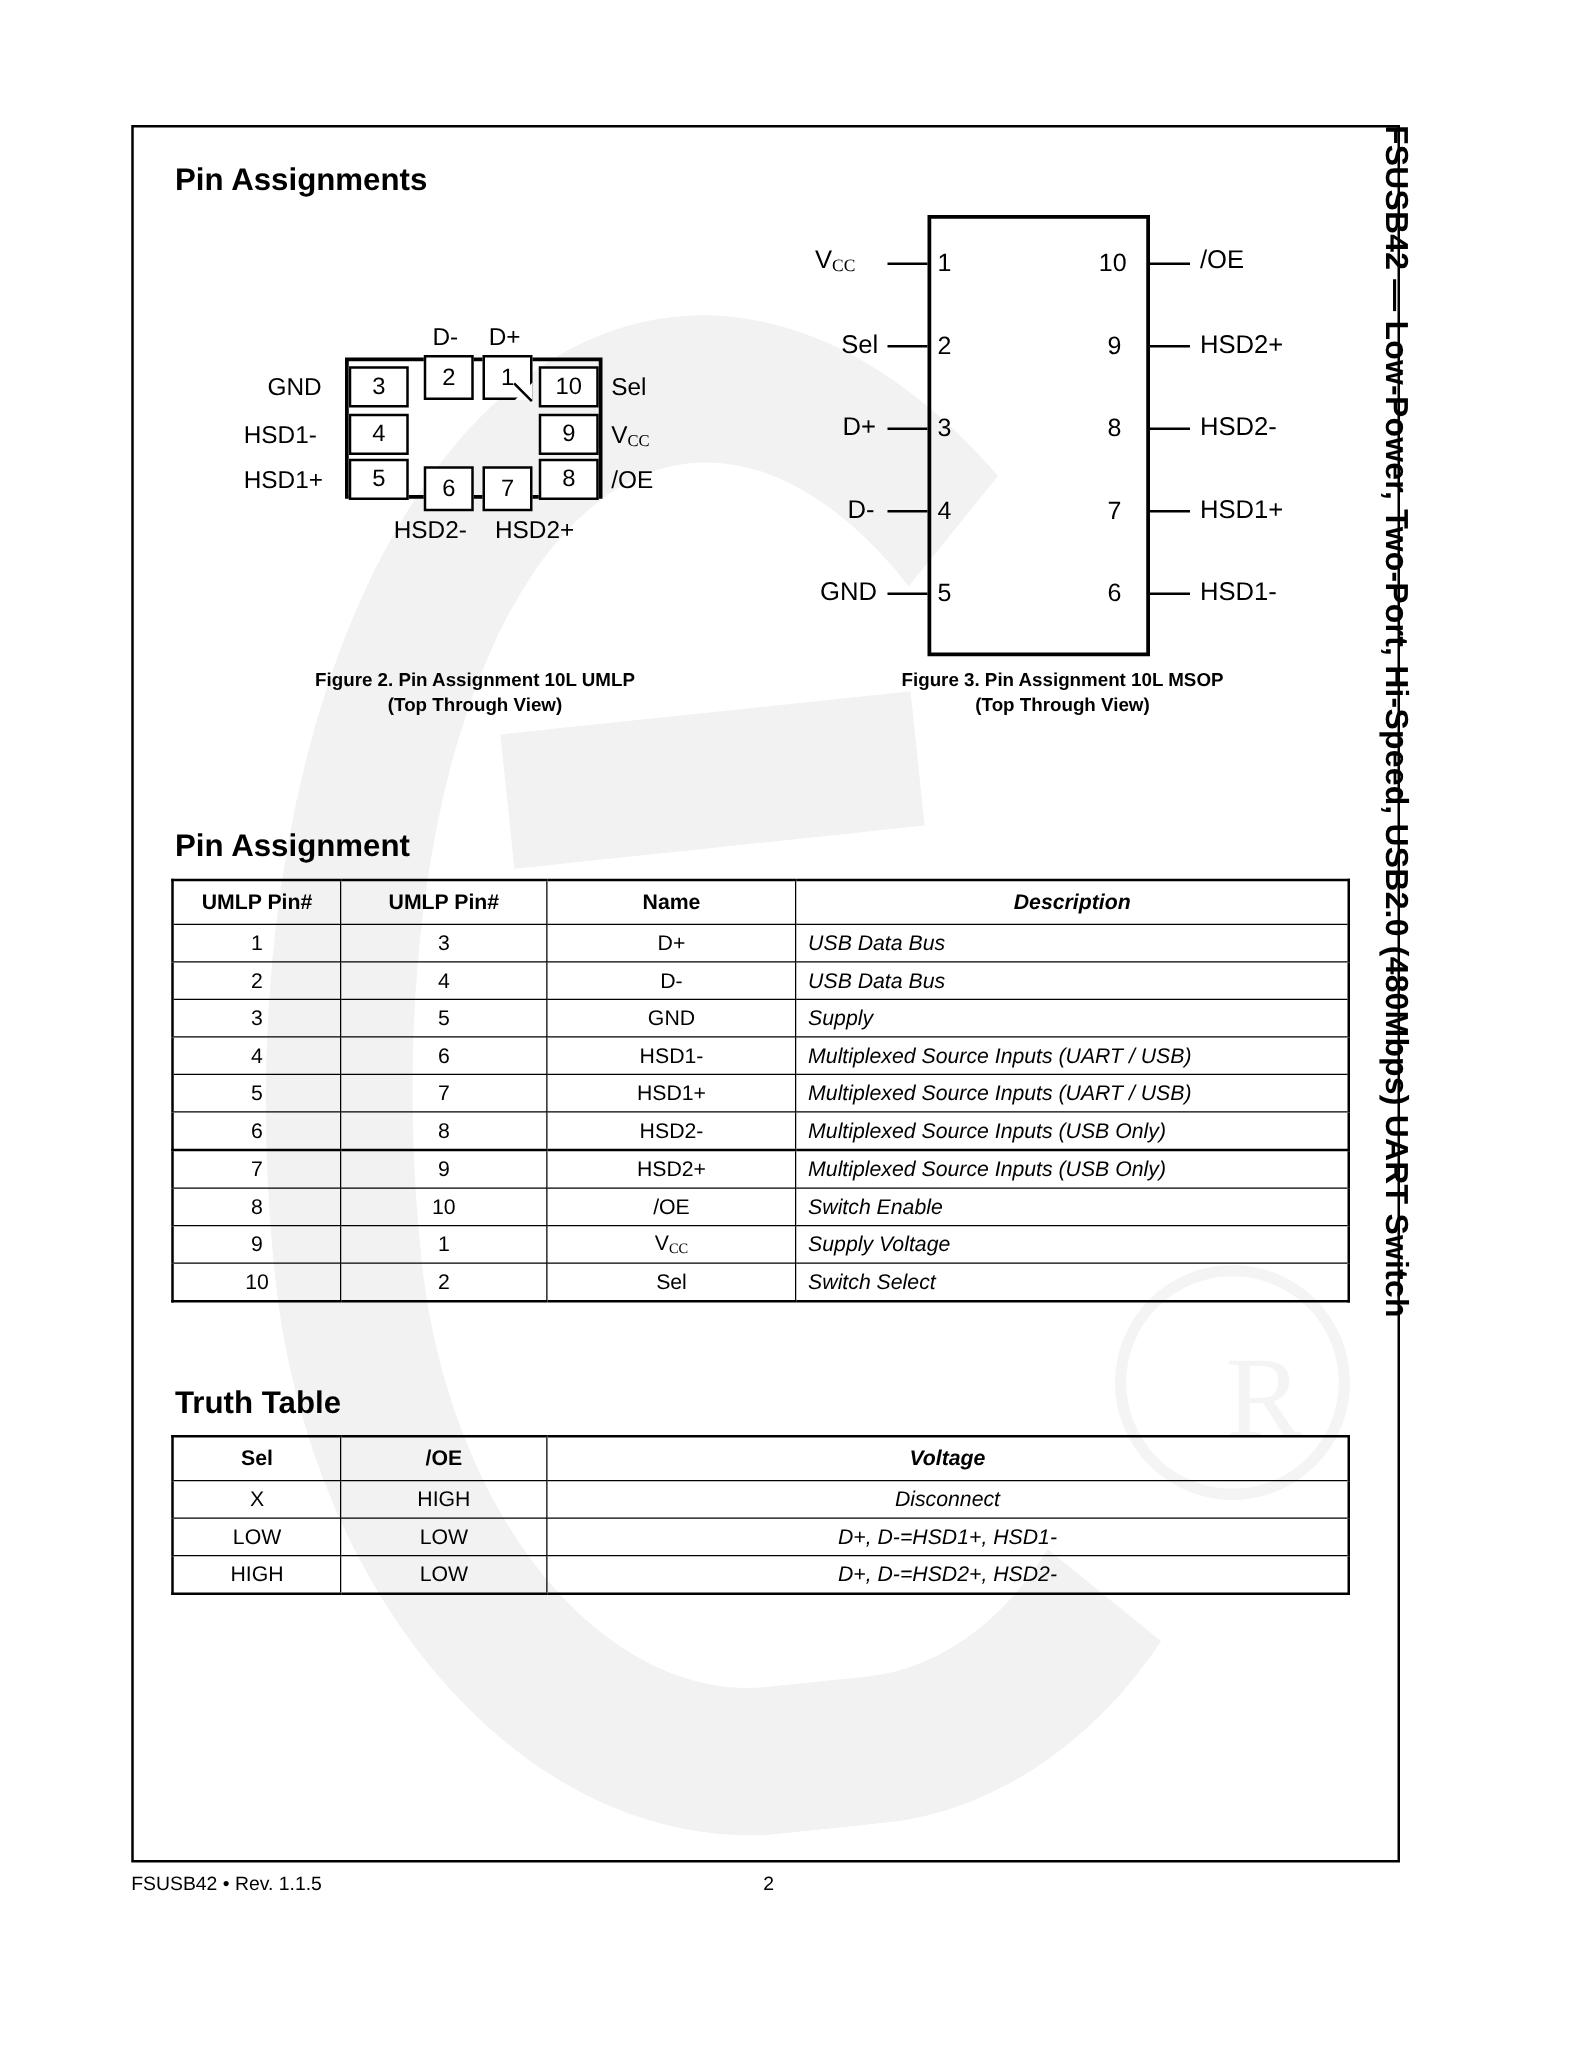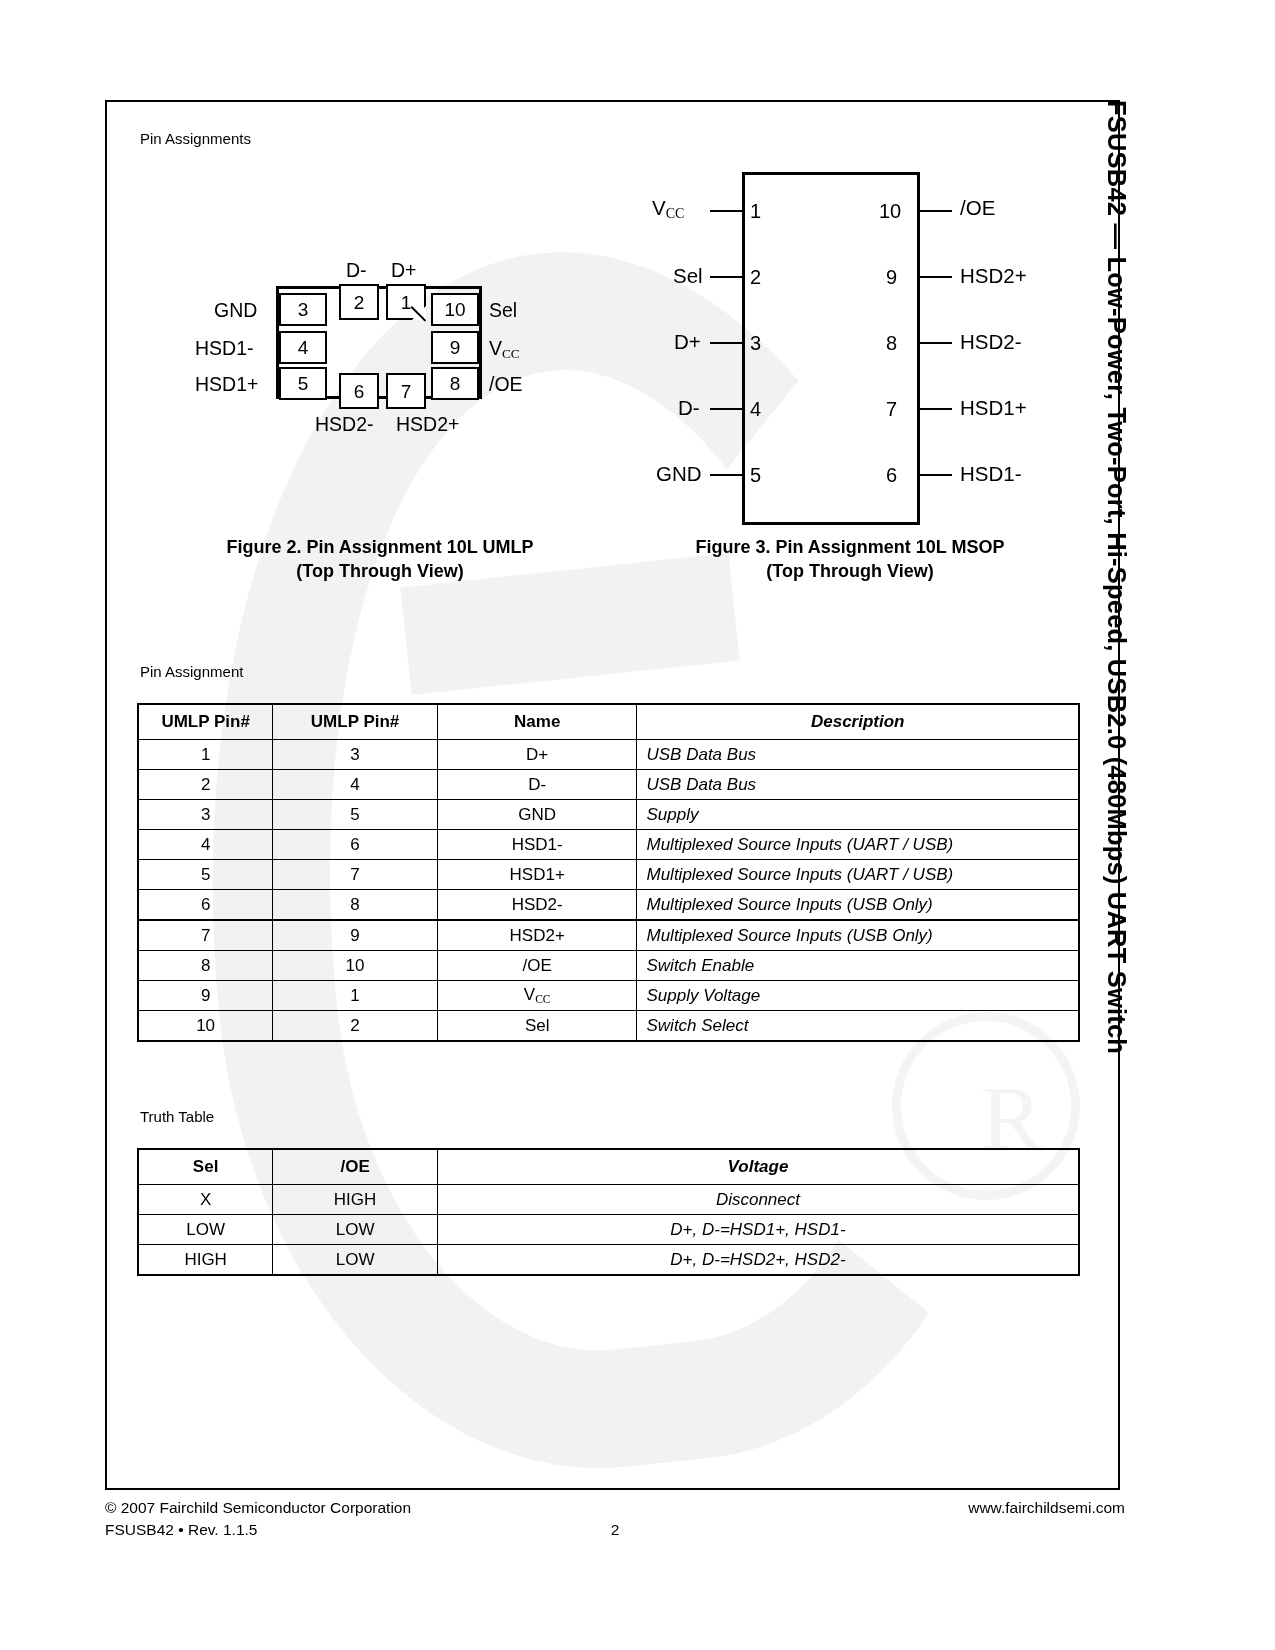--- a/index.html
+++ b/index.html
@@ -75,22 +75,22 @@
     transform-origin: 0 0;
     font-size: 25.5px;
     font-weight: bold;
     letter-spacing: 0.2px;
     white-space: nowrap;
   }
 
   
   .section-heading {
     position: absolute;
-    font-size: 15px;
-    font-weight: normal;
+    font-size: 25px;
+    font-weight: bold;
   }
 
   
   #umlp {
     position: absolute;
     left: 200px;
     top: 255px;
     width: 360px;
     height: 190px;
   }
@@ -166,21 +166,21 @@
     font-size: 20.5px;
     white-space: nowrap;
     line-height: 1;
   }
 
   .sub { font-size: 0.68em; vertical-align: -0.22em; font-family: Liberation Serif, serif; }
 
   
   .figcap {
     position: absolute;
-    font-size: 18px;
+    font-size: 15px;
     font-weight: bold;
     line-height: 1.35;
     text-align: center;
   }
   .figcap .ln2 { display: block; text-align: center; }
 
   
   .dtable {
     position: absolute;
     border-collapse: collapse;
@@ -436,20 +436,16 @@
     <tr>
       <td class="c lb">HIGH</td>
       <td class="c">LOW</td>
       <td class="c rb">D+, D-=HSD2+, HSD2-</td>
     </tr>
   </tbody>
 </table>
 
 <div id="footer">
   <div class="row">
-    <span class="left">© 2007 Fairchild Semiconductor Corporation</span>
-    <span class="right">www.fairchildsemi.com</span>
-  </div>
-  <div class="row">
     <span class="left">FSUSB42 • Rev. 1.1.5</span>
     <span class="center">2</span>
   </div>
 </div>
 
 </body></html>

